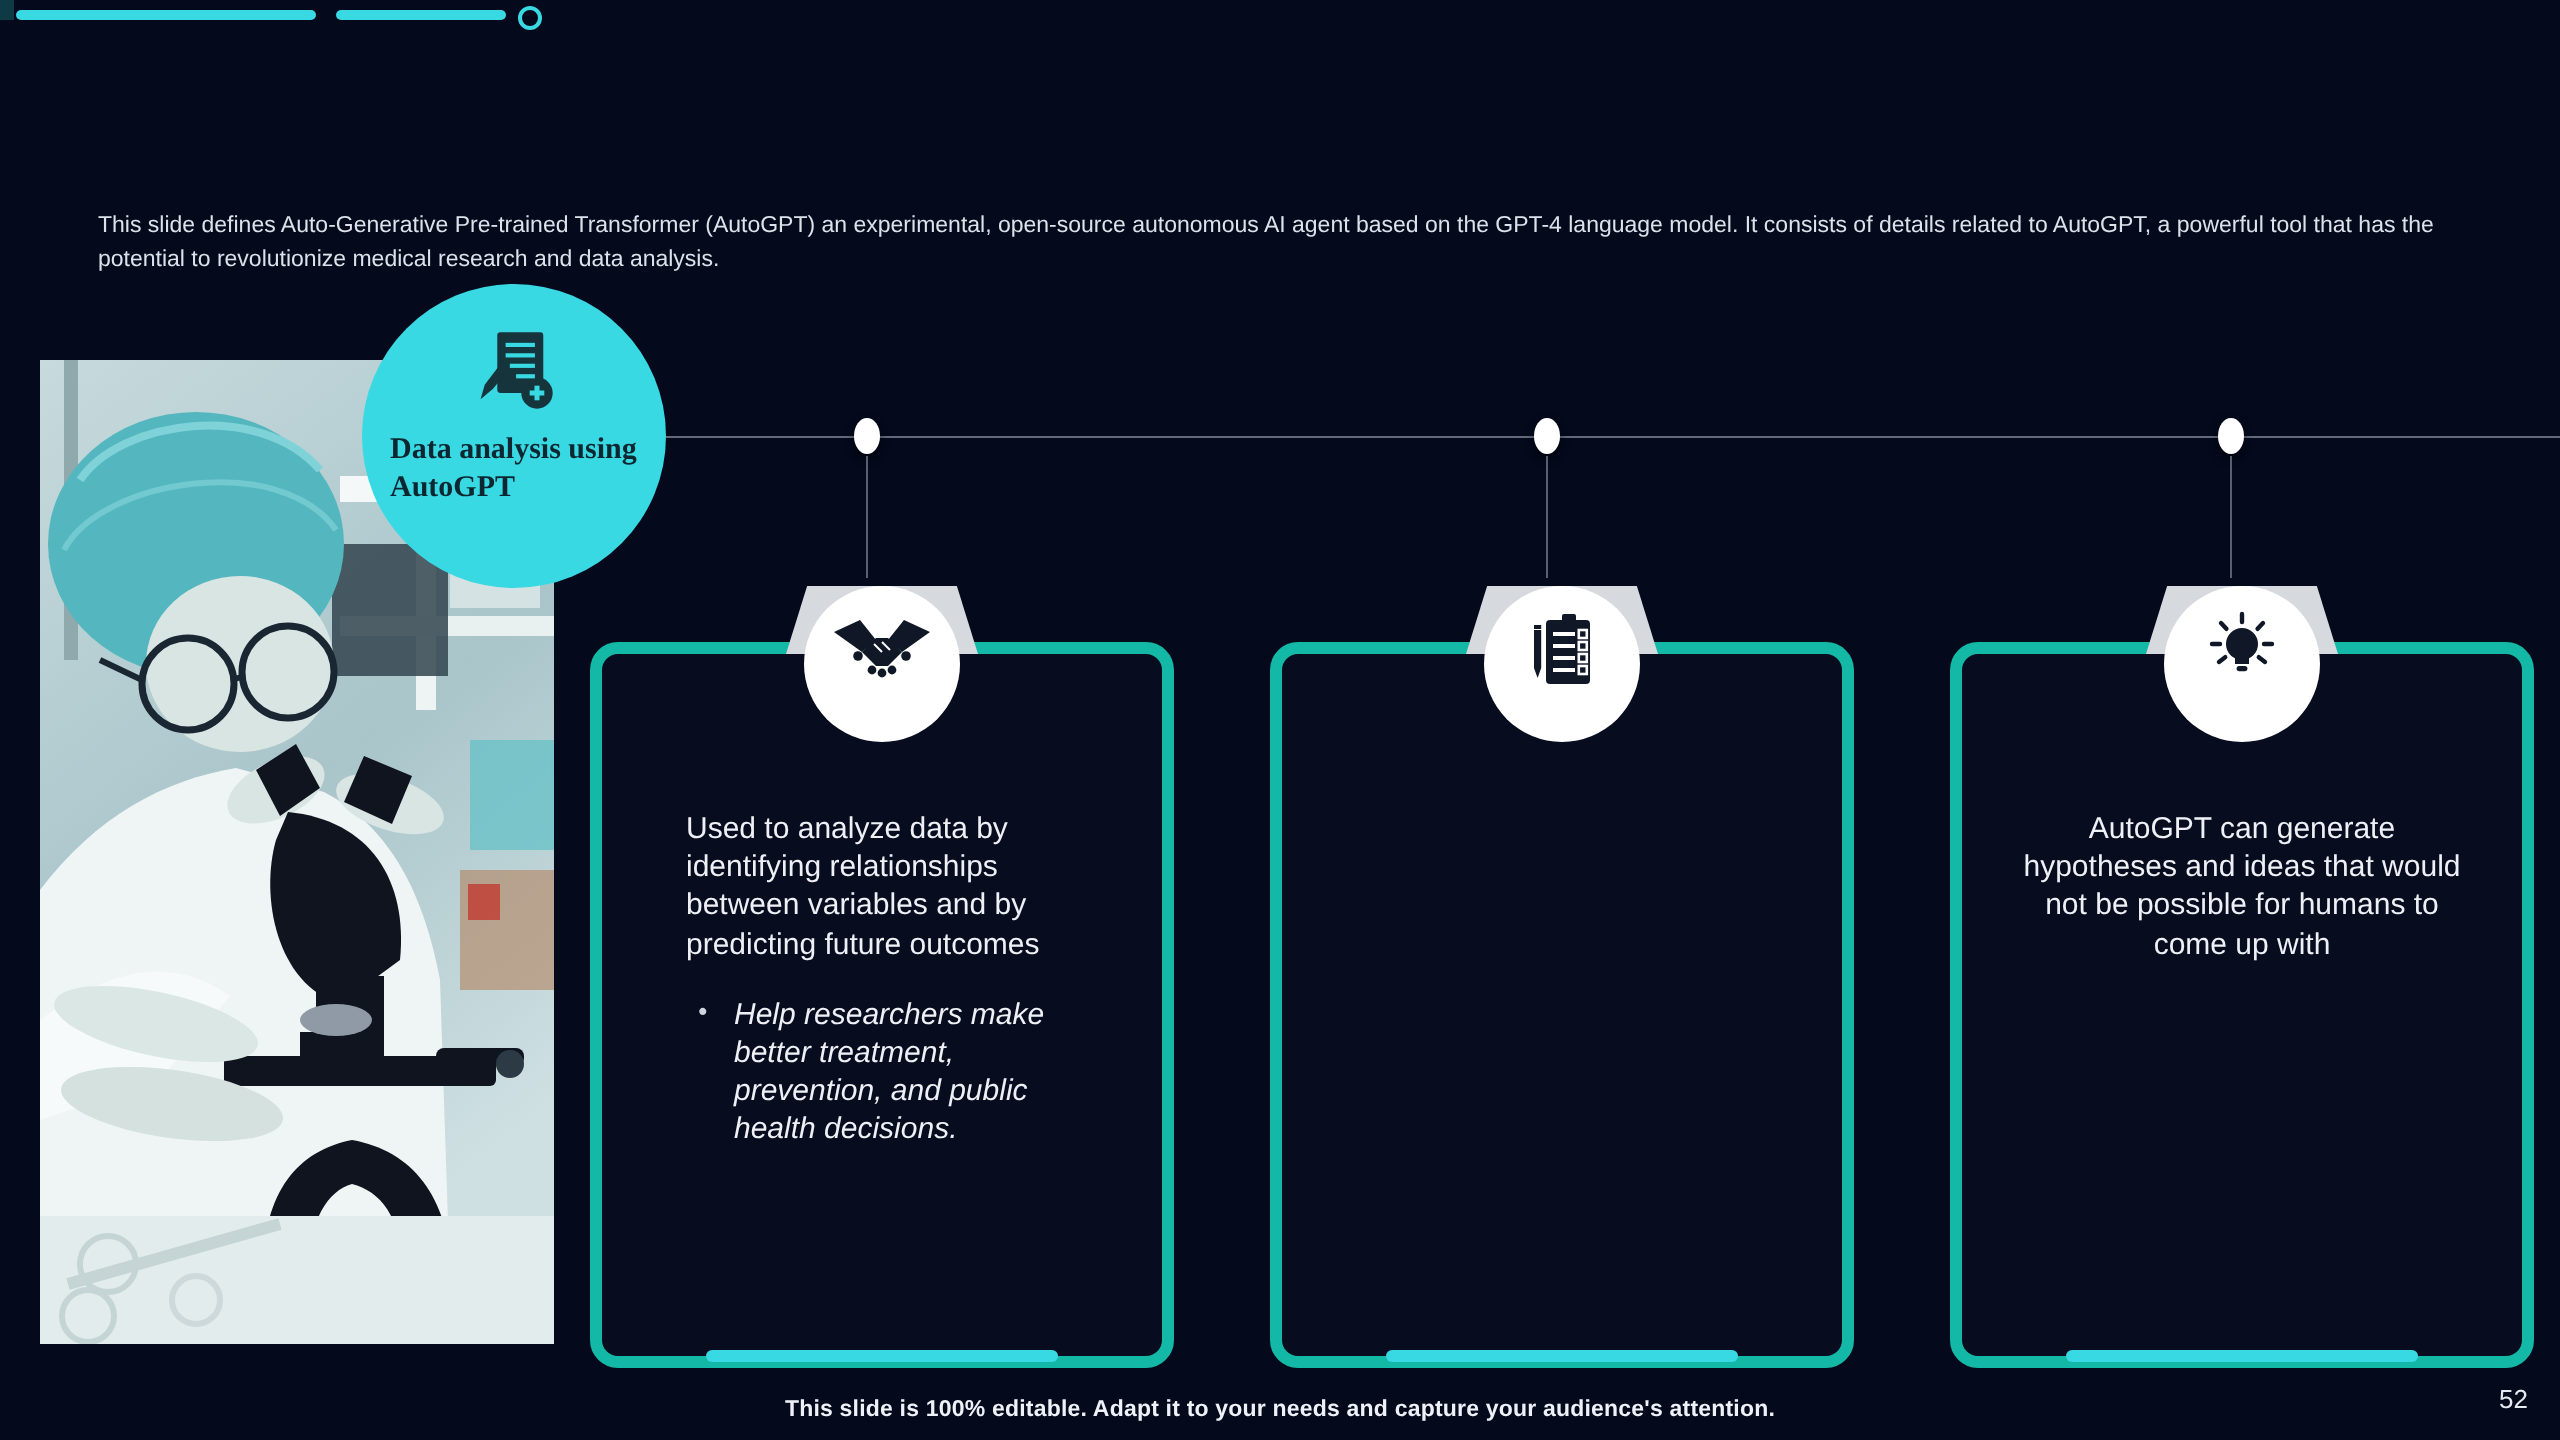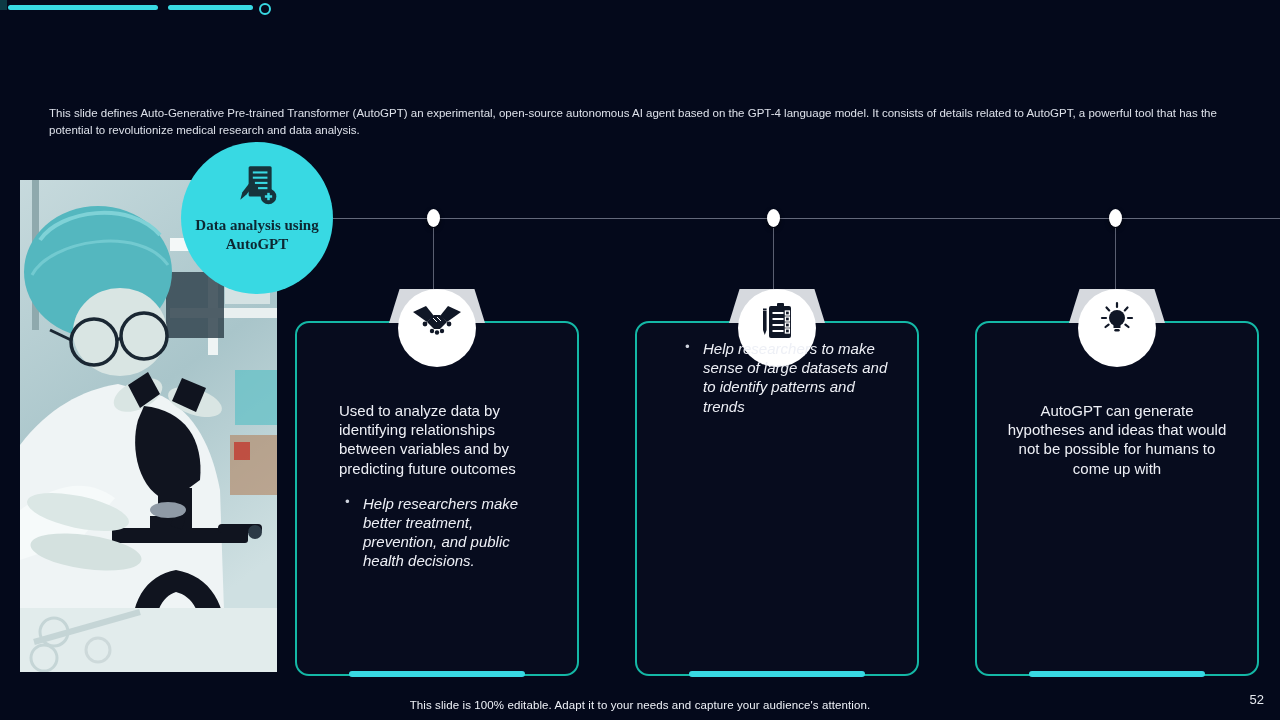--- a/index.html
+++ b/index.html
@@ -20,54 +20,54 @@
             font-size:11.5px;line-height:1.5;color:#dde1ea;}
 
   
   .photo{position:absolute;left:20px;top:180px;width:257px;height:492px;overflow:hidden;}
   .photo svg{display:block;}
 
   
   .hub{position:absolute;left:181px;top:142px;width:152px;height:152px;border-radius:50%;
        background:#38d9e3;display:flex;flex-direction:column;align-items:center;z-index:5;}
   .hub-icon{margin-top:20px;}
-  .hub-label{margin-top:8px;width:124px;text-align:center;
+  .hub-label{margin-top:8px;width:124px;
              font-family:"Liberation Serif",serif;font-weight:700;font-size:15px;line-height:1.25;color:#0d2732;}
 
   
   .timeline{position:absolute;left:333px;top:218px;width:947px;height:1px;background:rgba(195,202,220,.5);}
   .dot{position:absolute;top:209px;width:13px;height:18px;border-radius:50%;background:#ffffff;
        box-shadow:0 2px 4px rgba(0,0,0,.5);}
   .dot1{left:427px;} .dot2{left:767px;} .dot3{left:1109px;}
   .connector{position:absolute;top:228px;width:1px;height:61px;background:rgba(195,202,220,.45);}
   .conn1{left:433px;} .conn2{left:773px;} .conn3{left:1115px;}
 
   
-  .card{position:absolute;top:321px;width:280px;height:351px;border:2px solid #14b8a6;border-radius:14px;
+  .card{position:absolute;top:321px;width:280px;height:351px;border:6px solid #14b8a6;border-radius:14px;
         background:rgba(255,255,255,0.015);}
   .card1{left:295px;} .card2{left:635px;} .card3{left:975px;}
 
   .badge{position:absolute;top:-34px;left:50%;transform:translateX(-50%);width:96px;height:110px;}
   .badge-flaps{position:absolute;top:0;left:0;width:96px;height:34px;background:#d6d9de;
                clip-path:polygon(11% 0,89% 0,100% 100%,0 100%);}
   .badge-circle{position:absolute;top:0;left:50%;transform:translateX(-50%);width:78px;height:78px;
                 border-radius:50%;background:#ffffff;display:flex;align-items:center;justify-content:center;
                 padding-bottom:14px;box-sizing:border-box;}
 
   .card-para{margin:78px 32px 0 42px;font-size:15px;line-height:1.28;color:#eef0f6;}
   .card3 .card-para{margin:78px 26px 0 26px;text-align:center;}
   .bullets{list-style:none;margin:16px 26px 0 48px;padding:0;font-size:15px;line-height:1.28;color:#eef0f6;font-style:italic;}
   .bullets li{position:relative;padding-left:18px;}
   .bullets li::before{content:"\2022";position:absolute;left:0;top:0;font-size:13px;color:#cfd4de;}
   .cyanbar{position:absolute;bottom:-3px;left:50%;transform:translateX(-50%);
            width:176px;height:6px;border-radius:3px;background:#38d9e3;}
 
   
   .footer{position:absolute;left:0;top:699px;width:1280px;text-align:center;
-          font-size:11.5px;font-weight:400;color:#eef1f7;letter-spacing:.1px;}
+          font-size:11.5px;font-weight:700;color:#eef1f7;letter-spacing:.1px;}
   .pagenum{position:absolute;right:16px;top:692px;font-size:13px;color:#e6e9ef;}
 </style>
 </head>
 <body>
 
 <div class="slide">
 
   <div class="corner-chip"></div>
   <div class="bar bar1"></div>
   <div class="bar bar2"></div>
@@ -215,23 +215,20 @@
           </g>
           <g fill="none" stroke="#ffffff" stroke-width="1.3">
             <rect x="25.4" y="9" width="4" height="4"></rect>
             <rect x="25.4" y="15" width="4" height="4"></rect>
             <rect x="25.4" y="21" width="4" height="4"></rect>
             <rect x="25.4" y="27" width="4" height="4"></rect>
           </g>
         </svg>
       </div>
     </div>
-    <ul class="bullets">
-      <li>Help researchers to make sense of large datasets and to identify patterns and trends</li>
-    </ul>
     <div class="cyanbar"></div>
   </div>
 
   <div class="card card3">
     <div class="badge">
       <div class="badge-flaps"></div>
       <div class="badge-circle">
         <svg width="40" height="40" viewBox="0 0 40 40">
           <g fill="#101726">
             <circle cx="20" cy="17" r="8"></circle>

